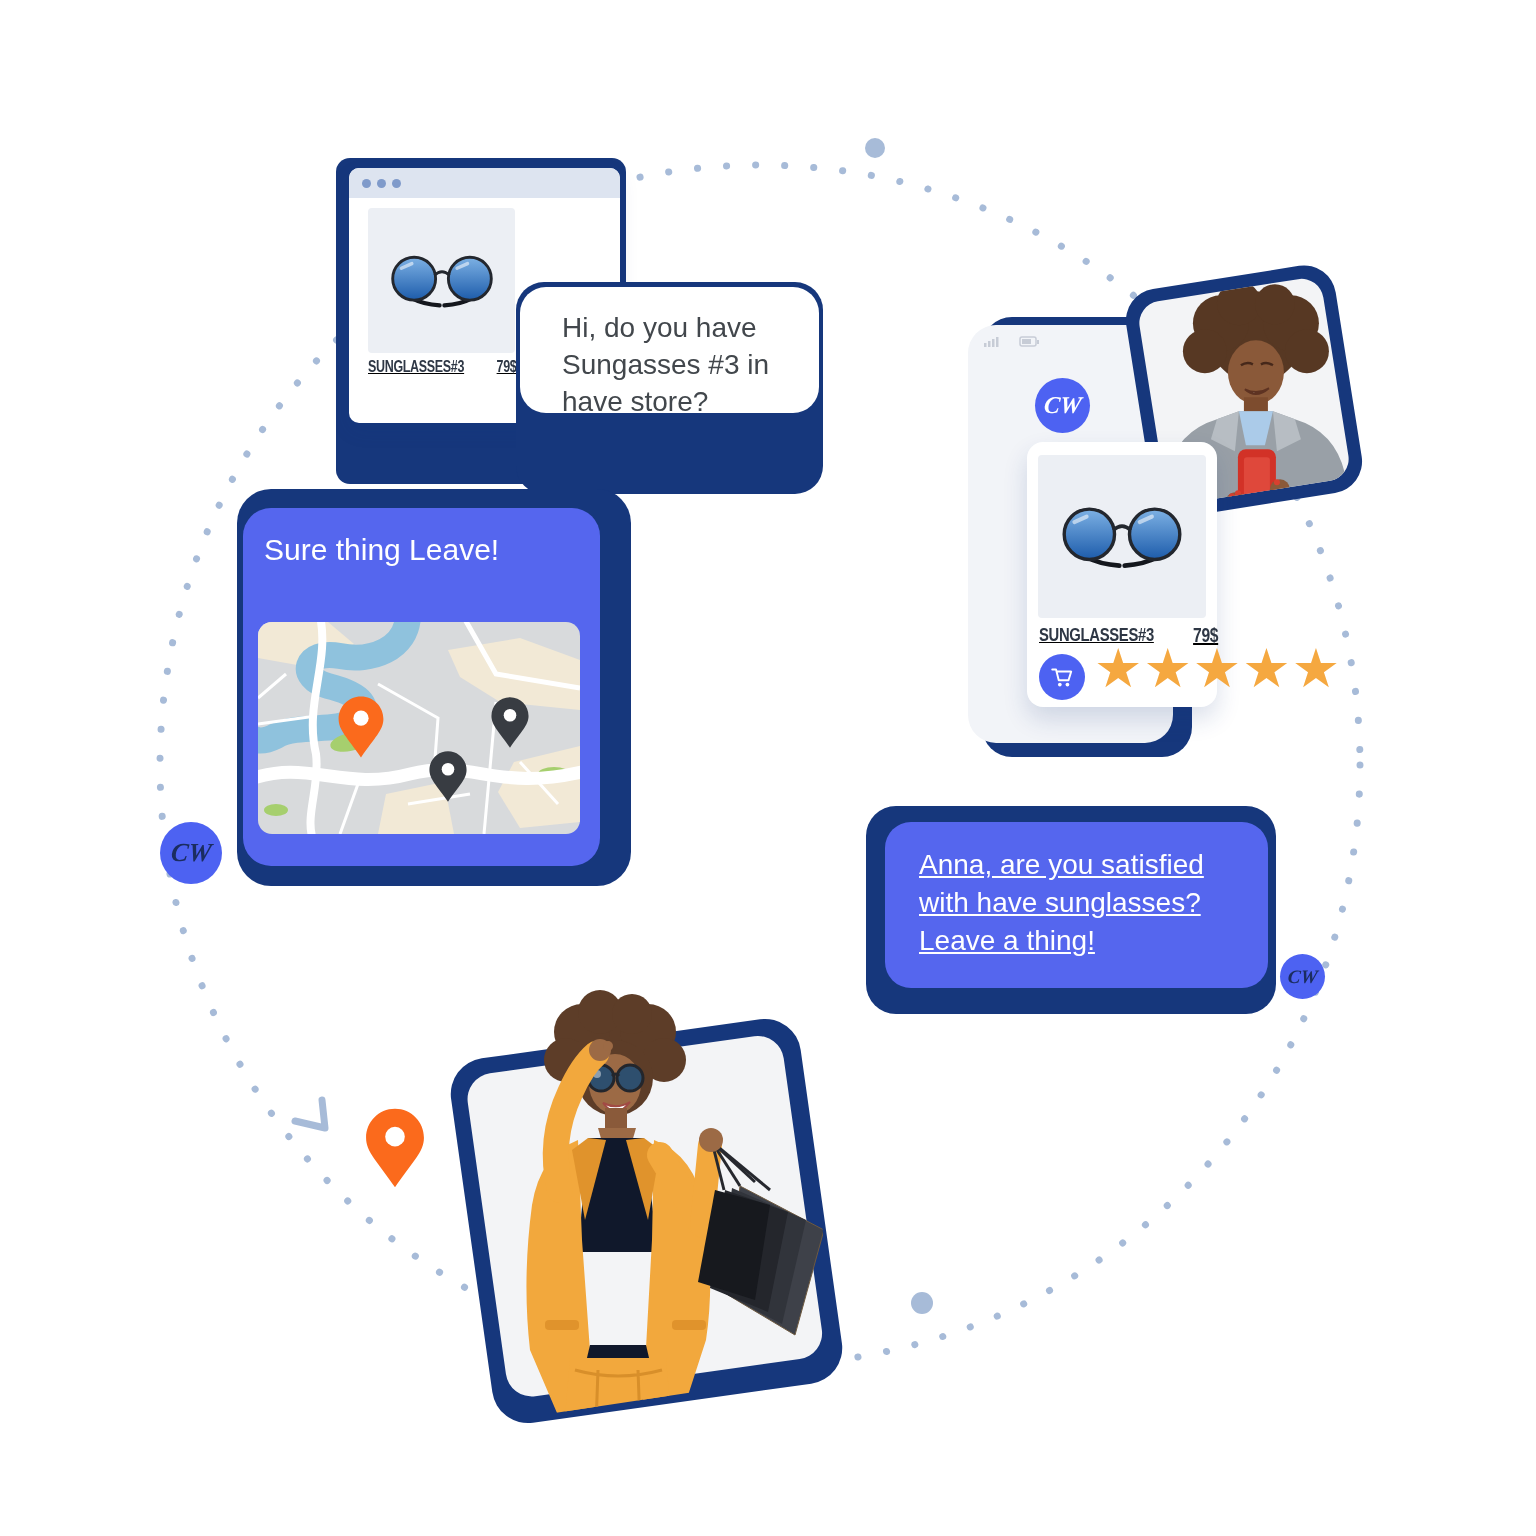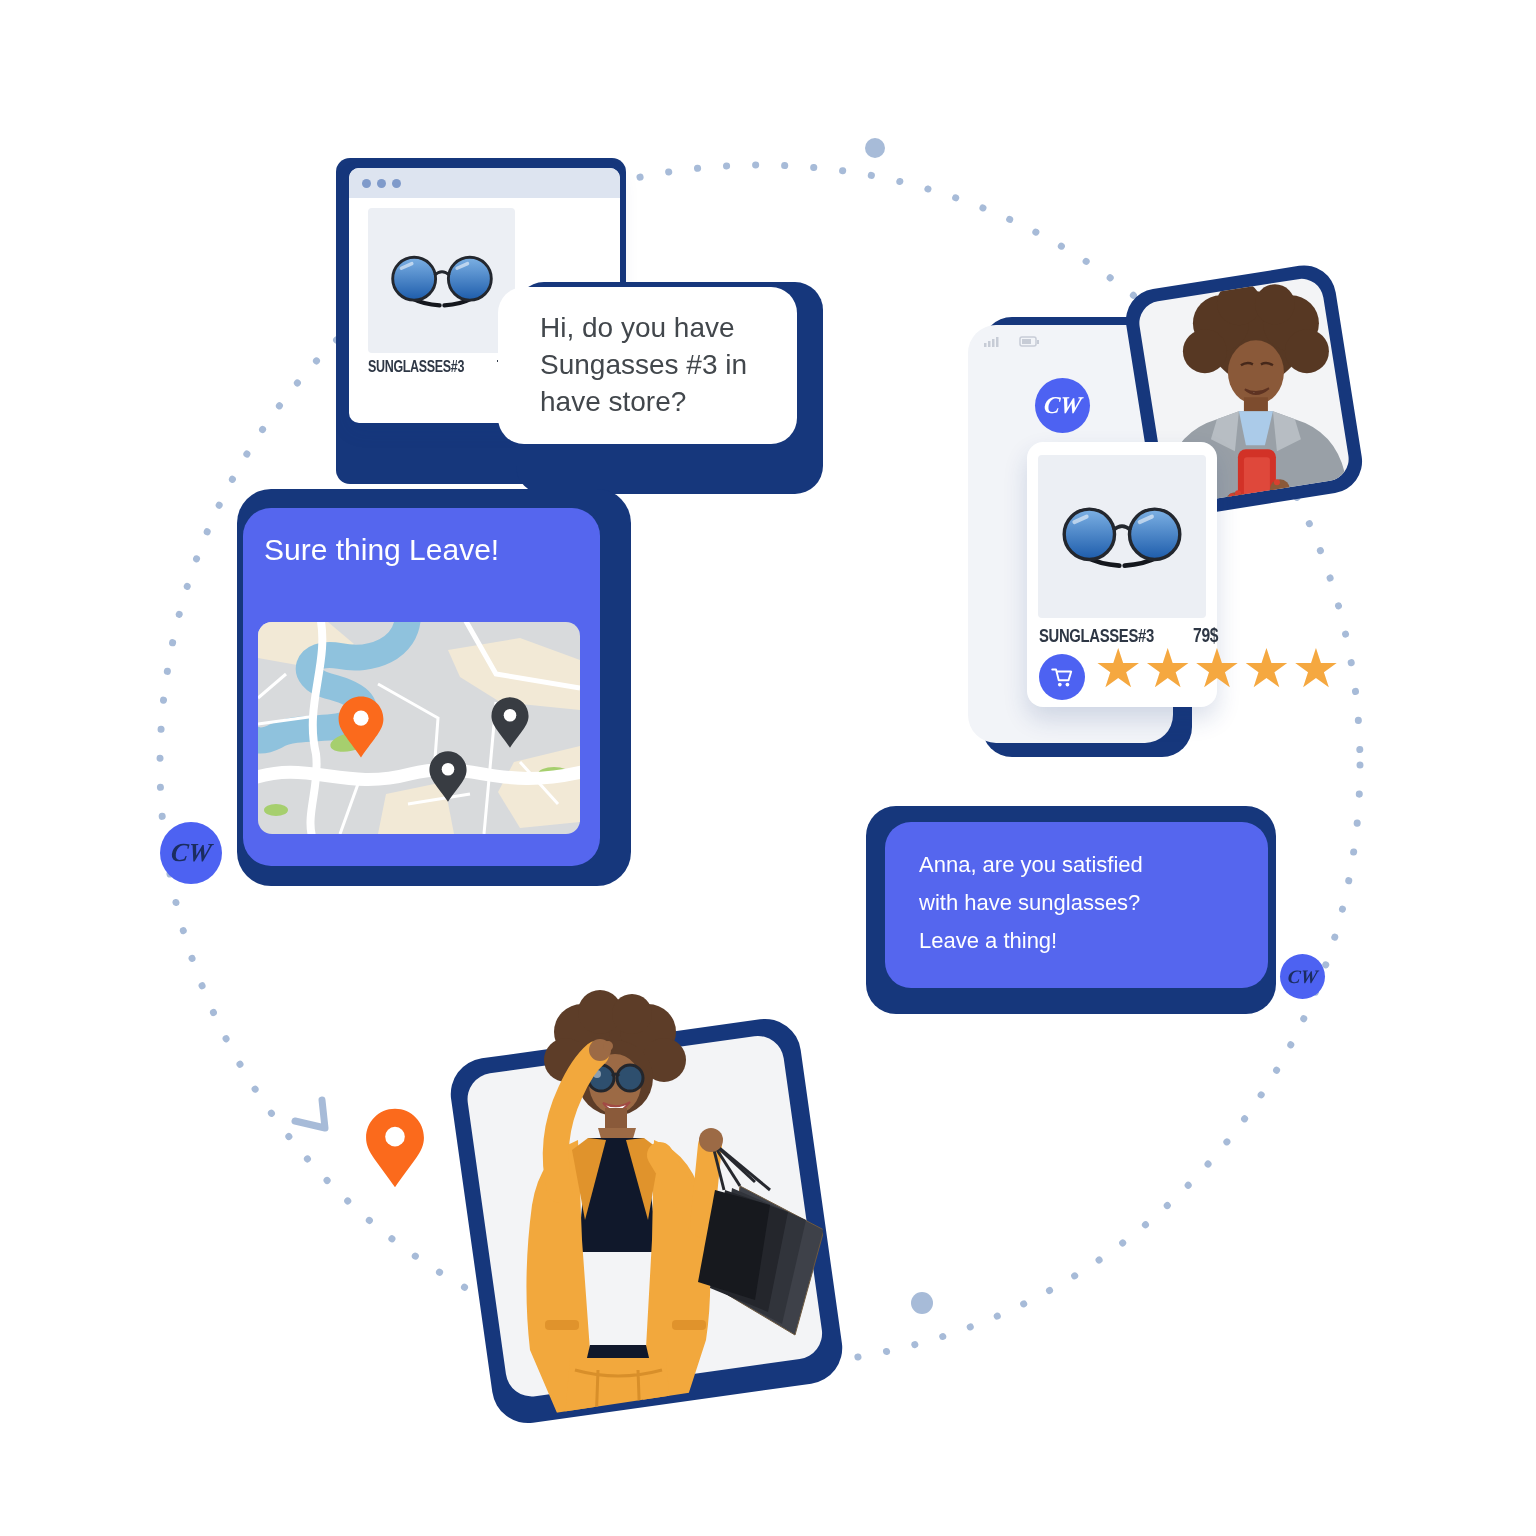--- a/index.html
+++ b/index.html
@@ -9,32 +9,32 @@
   .navyblock{background:var(--navy,#16377c);}
   .ringpath{fill:none;stroke:var(--dot,#a7bbd8);stroke-width:7;stroke-dasharray:0.1 29;stroke-linecap:round;}
   .bigdot{fill:var(--dot,#a7bbd8);}
   .ringarrow{fill:none;stroke:var(--dot,#a7bbd8);stroke-width:7;stroke-linecap:round;stroke-linejoin:round;}
 
   .browser-win{background:#fff;border-radius:10px;box-shadow:0 8px 20px rgba(22,55,124,.10);}
   .titlebar{position:absolute;left:0;top:0;right:0;height:30px;background:var(--titlebar,#dde4f0);
             border-radius:10px 10px 0 0;display:flex;align-items:center;padding-left:13px;gap:6px;}
   .tdot{width:9px;height:9px;border-radius:50%;background:var(--titlebar_dot,#7f9aca);}
   .imgbox{position:absolute;background:var(--image_bg,#eceff4);display:flex;align-items:center;justify-content:center;border-radius:4px;}
-  .prow{position:absolute;display:flex;justify-content:space-between;align-items:flex-end;}
+  .prow{position:absolute;display:flex;justify-content:space-between;align-items:flex-start;text-decoration:underline;}
   .cond{font-weight:700;letter-spacing:-.4px;transform:scaleX(.78);transform-origin:0 50%;
         display:inline-block;color:var(--label_ink,#2e3745);font-size:16px;white-space:nowrap;}
   .cond.right{transform-origin:100% 50%;}
   .cond.lg{font-size:19px;}
   .cond.xl{font-size:20px;}
 
   .bubble{background:#fff;border-radius:26px;}
   .bubble-text{position:absolute;color:var(--bubble_text,#42474c);font-size:28px;line-height:37px;}
   .bluecard{background:var(--accent,#5566ee);border-radius:28px;}
   .white-lines{position:absolute;color:#fff;font-size:30px;line-height:40px;}
-  .white-lines.sm{font-size:22px;line-height:38px;}
+  .white-lines.sm{font-size:28px;line-height:38px;text-decoration:underline;}
 
   .cwcircle{border-radius:50%;background:var(--badge,#4d62f2);display:flex;align-items:center;justify-content:center;}
   .cwtext{font-family:"Liberation Serif",serif;font-style:italic;font-weight:700;transform:skewX(-6deg);}
 
   .phone{background:var(--phone_bg,#f2f4f8);border-radius:28px;}
   .prodcard{background:#fff;border-radius:16px;box-shadow:0 12px 24px rgba(22,55,124,.16);}
   .cartbtn{position:absolute;border-radius:50%;background:var(--badge,#4d62f2);display:flex;align-items:center;justify-content:center;cursor:pointer;}
   .stars{color:var(--star,#f5a840);font-family:"DejaVu Sans",sans-serif;font-size:54px;letter-spacing:1px;line-height:1;}
 
   .photoA{transform:rotate(-9deg);background:var(--navy,#16377c);border-radius:32px;}
@@ -90,21 +90,21 @@
           <use href="#sunnies"></use>
         </svg>
     </div>
     <div class="prow" style="left:19px;top:190px;width:147px">
       <span class="cond">SUNGLASSES#3</span>
       <span class="cond right">79$</span>
     </div>
   </div>
 
   <div class="abs navyblock" style="left:516px;top:282px;width:307px;height:212px;border-radius:28px"></div>
-  <div class="abs bubble" style="left:498px;top:287px;width:299px;height:157px">
+  <div class="abs bubble" style="left:520px;top:287px;width:299px;height:126px">
     <div class="bubble-text" style="left:42px;top:22px">
       <div>Hi, do you have</div>
       <div>Sungasses #3 in</div>
       <div>have store?</div>
     </div>
   </div>
 
   <div class="abs navyblock" style="left:237px;top:489px;width:394px;height:397px;border-radius:34px"></div>
   <div class="abs bluecard" style="left:243px;top:508px;width:357px;height:358px">
     <div class="white-lines" style="left:21px;top:22px">

